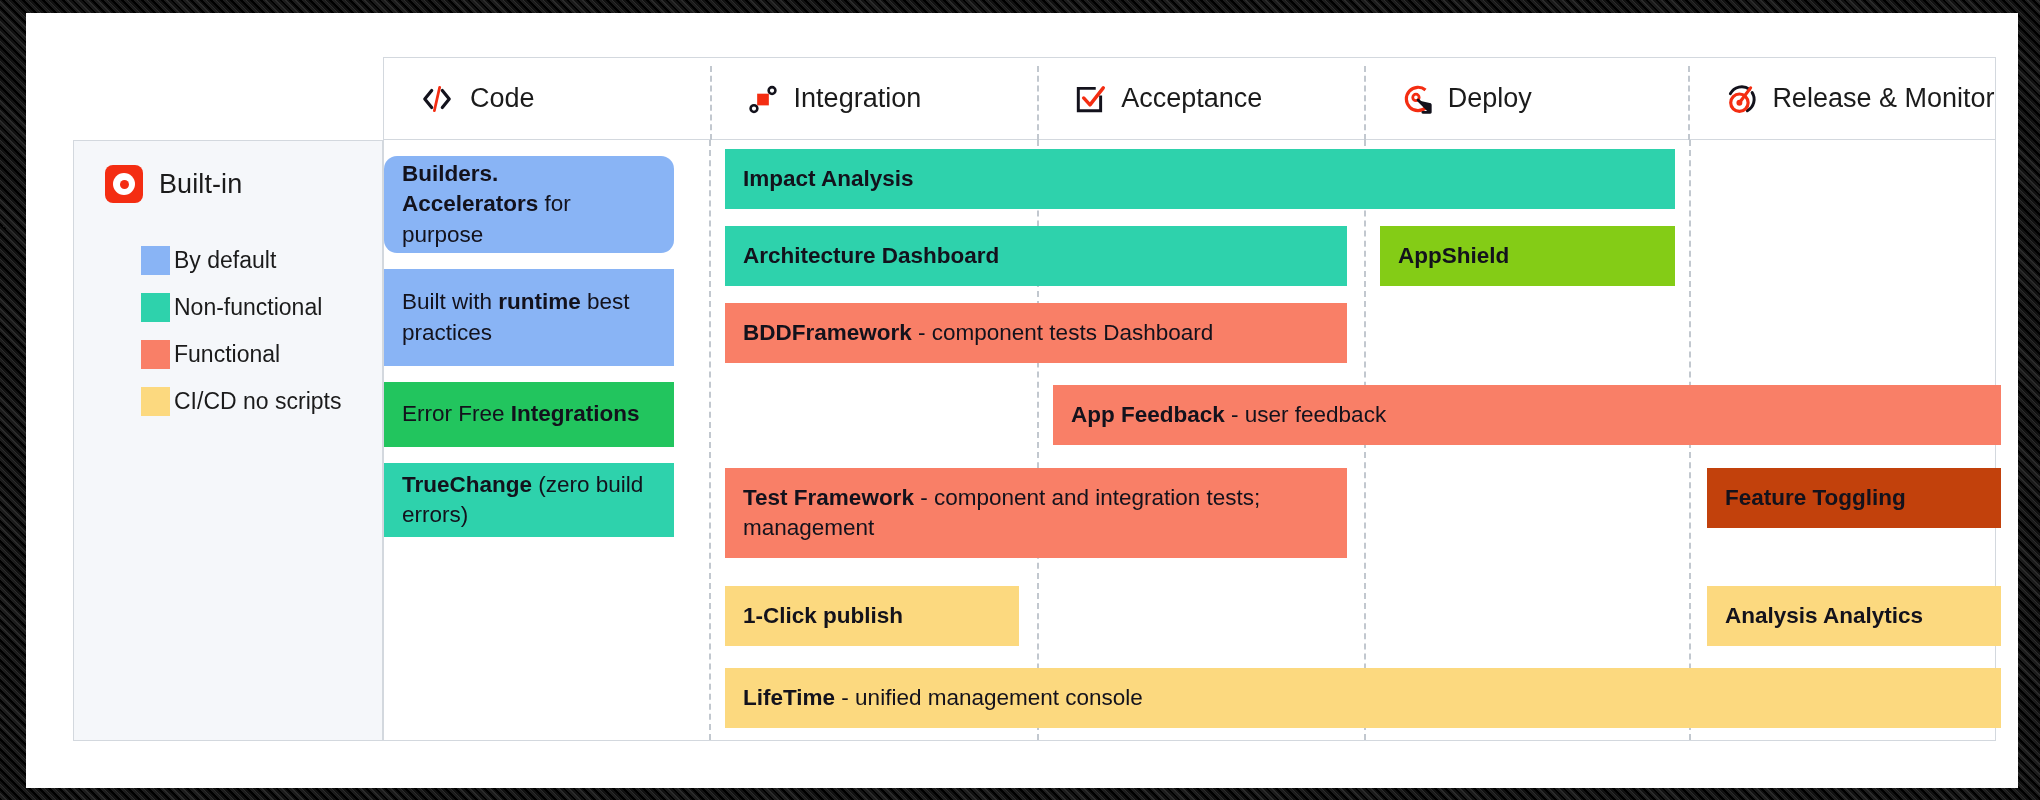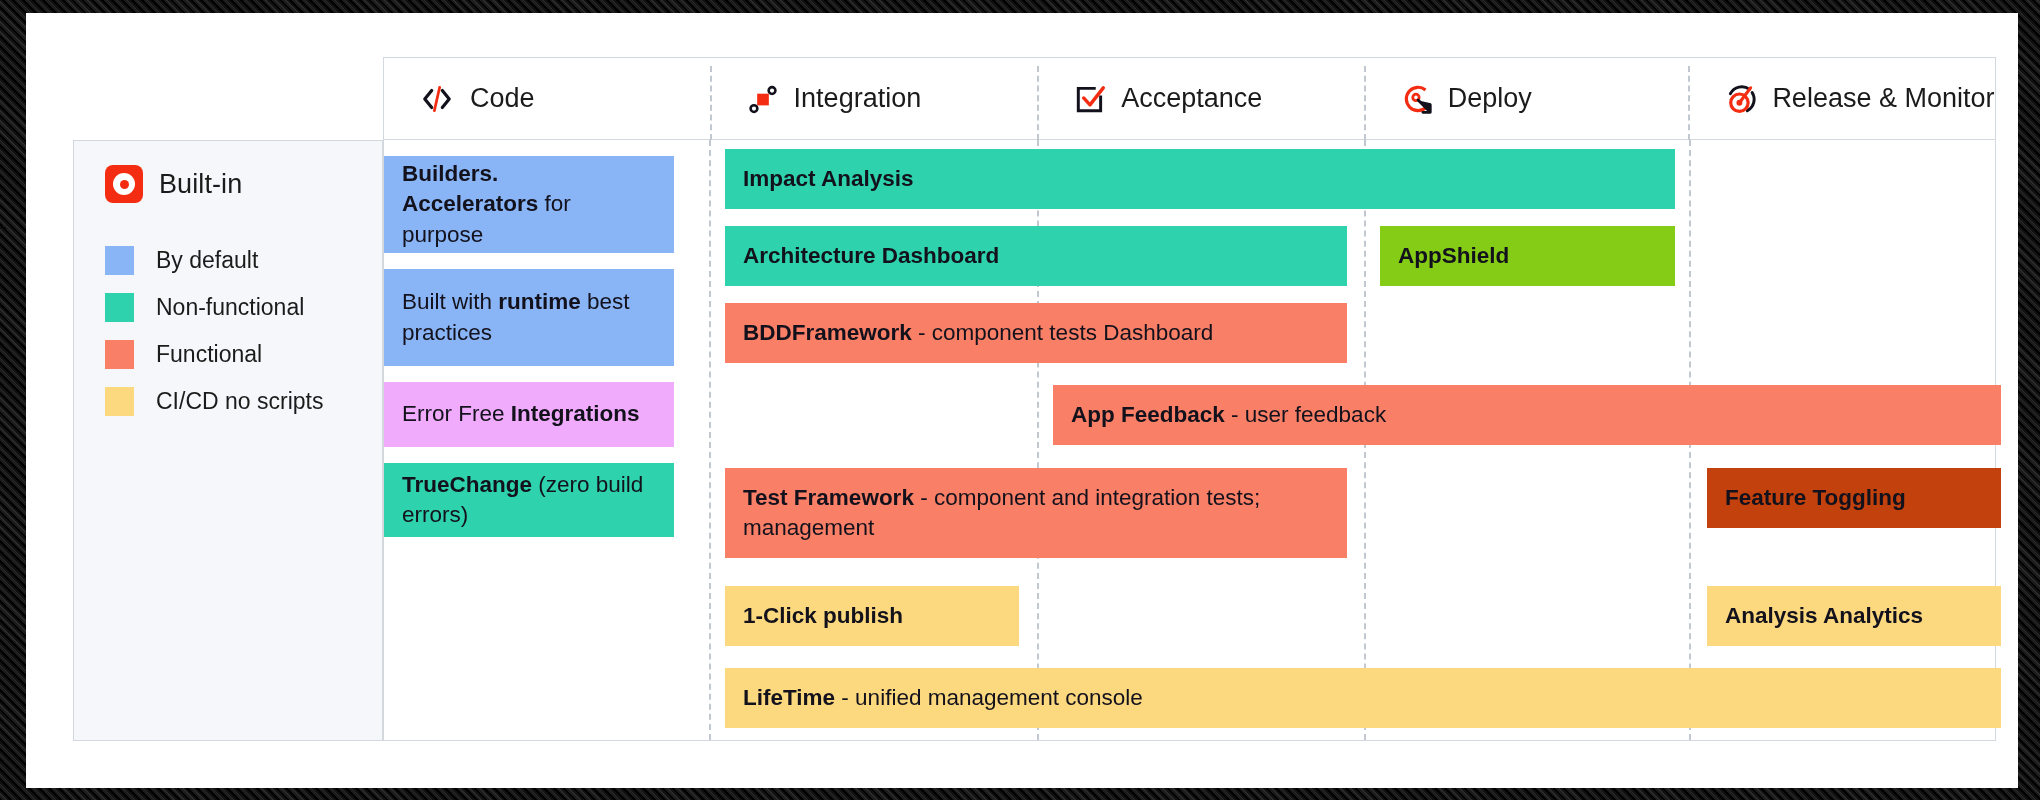--- a/index.html
+++ b/index.html
@@ -64,21 +64,21 @@
     color: #1b1b1b;
     letter-spacing: 0.1px;
   }
 
   .legend-list {
     position: absolute;
     left: 31px; top: 105px;
     display: flex; flex-direction: column; gap: 18px;
   }
   .legend-item {
-    display: flex; align-items: center; gap: 22px;
+    display: flex; align-items: center; gap: 4px; margin-left: 36px;
   }
   .legend-swatch {
     width: 29px; height: 29px;
     flex: none;
   }
   .legend-text {
     font-size: 23px;
     color: #1b1b1b;
   }
 
@@ -227,27 +227,27 @@
           </span>
           <span class="phase-label">Release &amp; Monitor</span>
         </div>
       </div>
 
     <div id="matrix">
         <div class="vline" style="left: 325px;"></div>
         <div class="vline" style="left: 653px;"></div>
         <div class="vline" style="left: 980px;"></div>
         <div class="vline" style="left: 1305px;"></div>
-        <div class="cell" style="left: 0px; top: 16px; width: 290px; height: 97px; background: rgb(137, 180, 245);">
+        <div class="cell" style="left: 0px; top: 16px; width: 290px; height: 97px; background: rgb(137, 180, 245); border-radius: 13px;">
           <span class="cell-text"><b>Builders.<br>Accelerators</b> for purpose</span>
         </div>
         <div class="cell" style="left: 0px; top: 129px; width: 290px; height: 97px; background: rgb(137, 180, 245);">
           <span class="cell-text">Built with <b>runtime</b> best practices</span>
         </div>
-        <div class="cell" style="left: 0px; top: 242px; width: 290px; height: 65px; background: #f0abfc;">
+        <div class="cell" style="left: 0px; top: 242px; width: 290px; height: 65px; background: #22c55e;">
           <span class="cell-text">Error Free <b>Integrations</b></span>
         </div>
         <div class="cell" style="left: 0px; top: 323px; width: 290px; height: 74px; background: rgb(46, 210, 172);">
           <span class="cell-text"><b>TrueChange</b> (zero build errors)</span>
         </div>
         <div class="cell" style="left: 341px; top: 9px; width: 950px; height: 60px; background: rgb(46, 210, 172);">
           <span class="cell-text"><b>Impact Analysis</b></span>
         </div>
         <div class="cell" style="left: 341px; top: 86px; width: 622px; height: 60px; background: rgb(46, 210, 172);">
           <span class="cell-text"><b>Architecture Dashboard</b></span>

